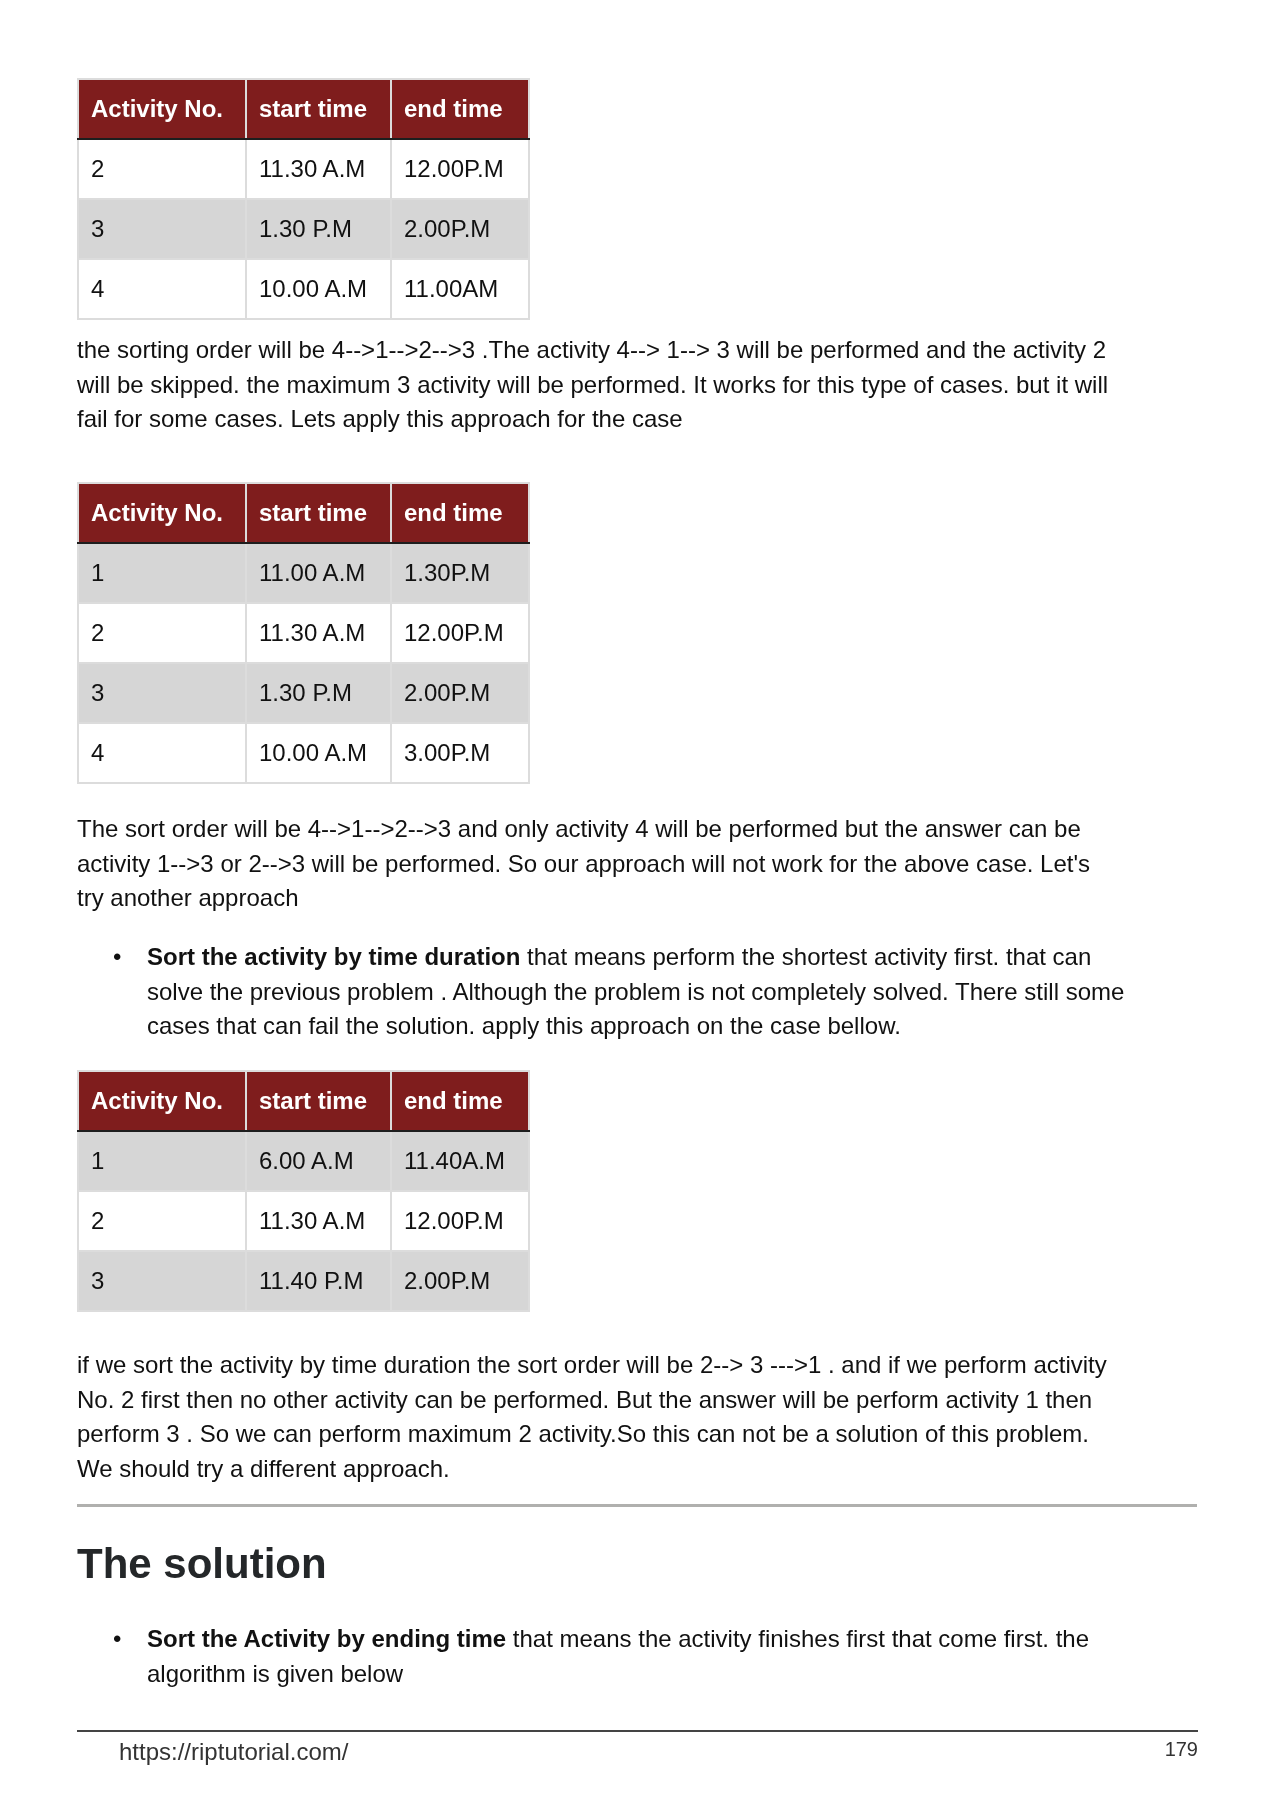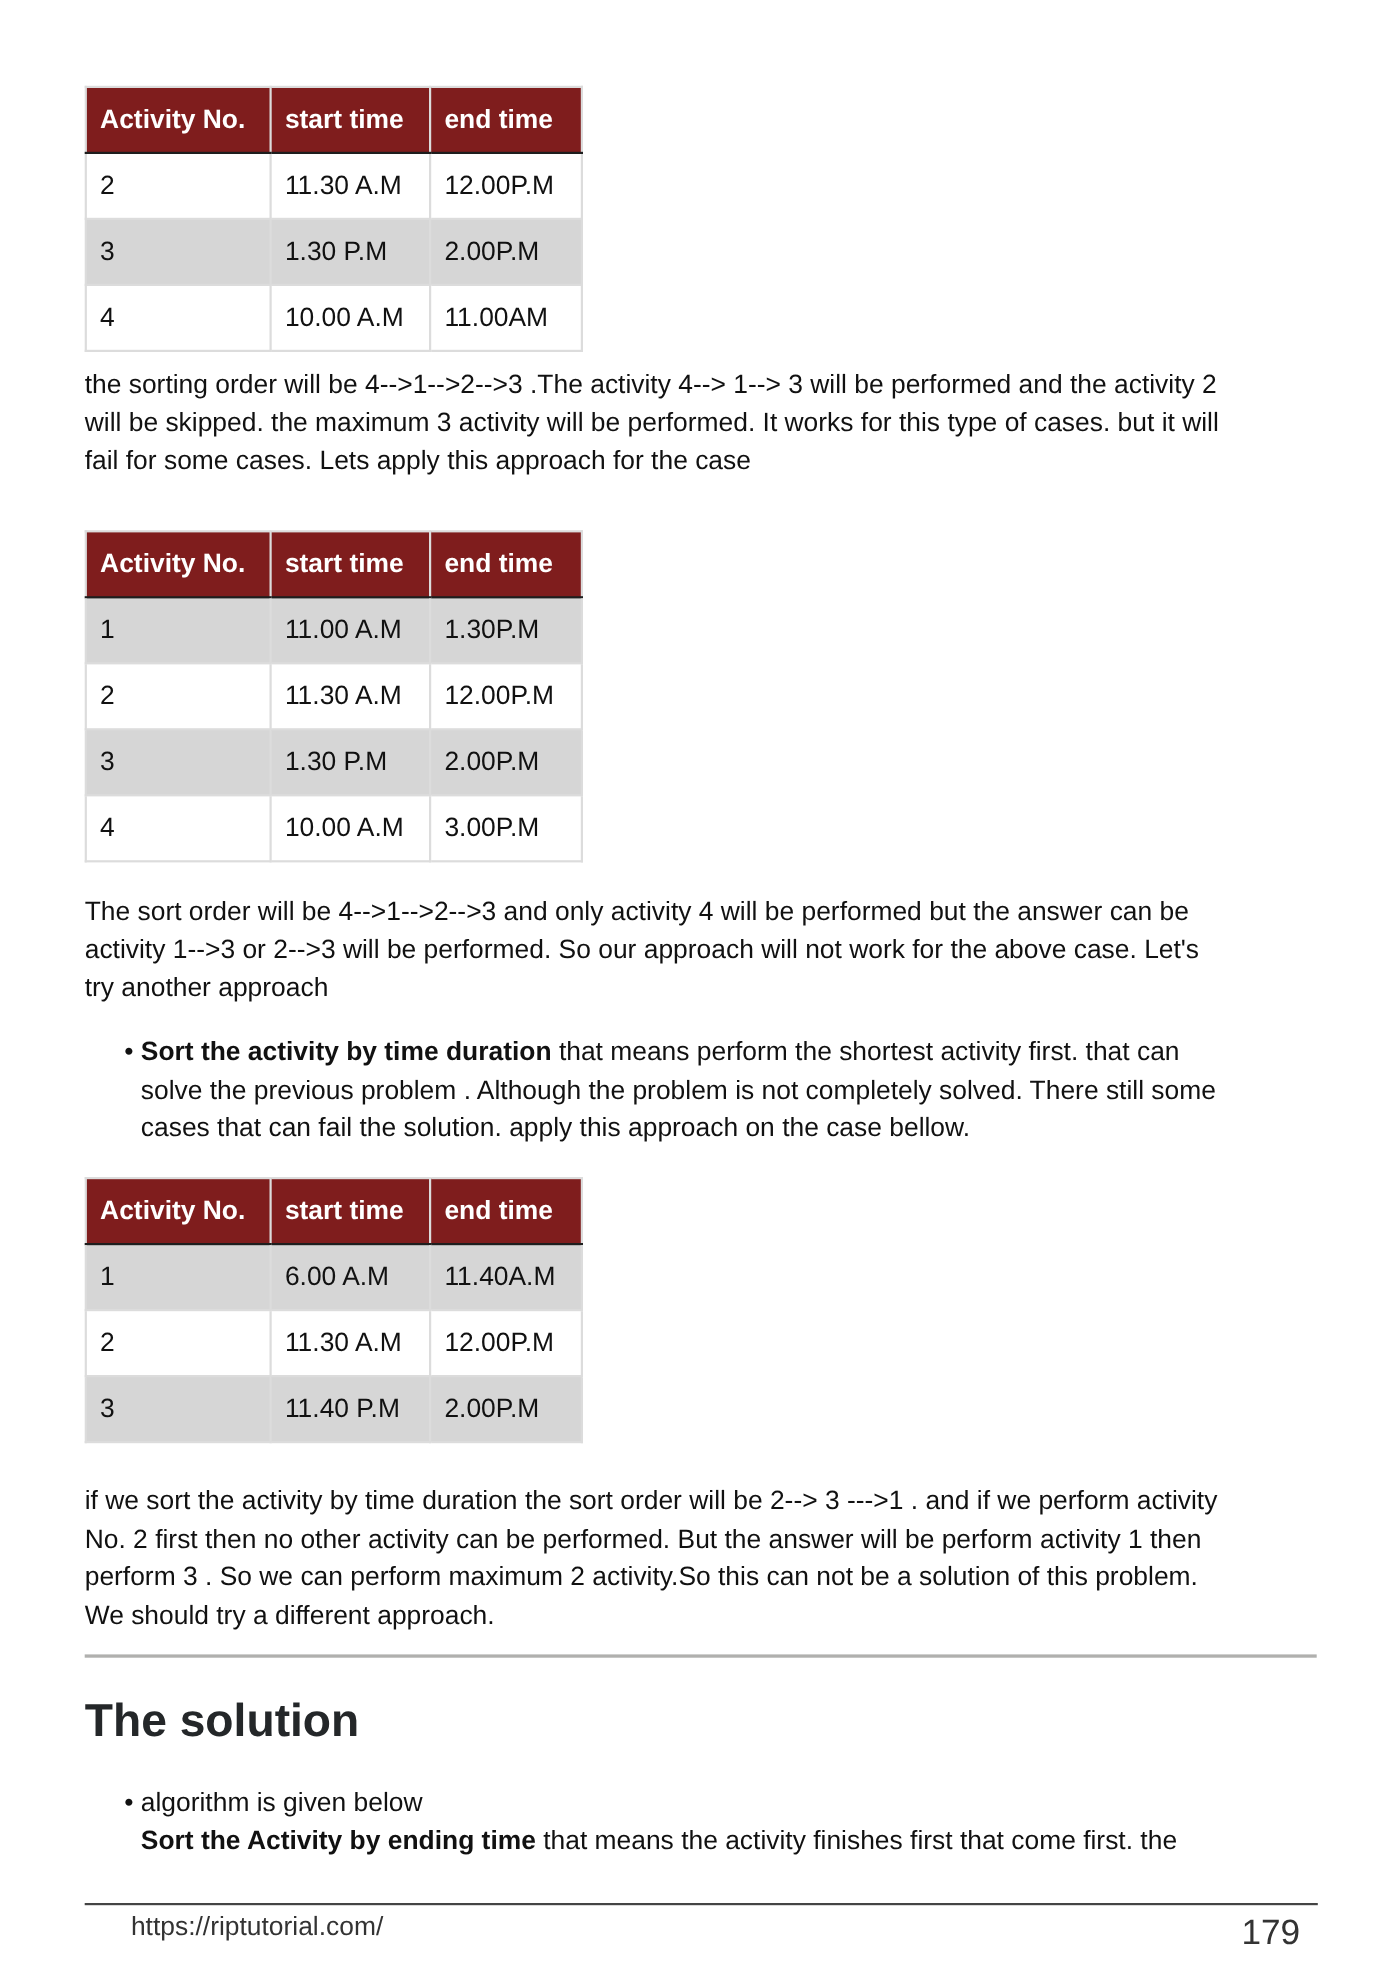--- a/index.html
+++ b/index.html
@@ -6,21 +6,21 @@
   body {
     width: 1272px; height: 1800px; position: relative; overflow: hidden;
     background: #ffffff; color: #111111;
     font-family: "Liberation Sans", sans-serif;
   }
   .abs { position: absolute; }
   .text-block { left: 77px; width: 1120px; font-size: 24px; line-height: 34.5px; color: #111; }
   .line { display: block; white-space: nowrap; }
   .bullet-block { left: 113px; width: 1090px; font-size: 24px; line-height: 34.5px; color: #111; }
   .bullet-block .dot { position: absolute; left: 0; top: 0; width: 20px; }
-  .bullet-block .lines { margin-left: 15px; }
+  .bullet-block .lines { margin-left: 34px; }
   .bullet-block b { font-weight: bold; }
 
   table.acts {
     position: absolute; left: 77px; border-collapse: collapse;
     font-size: 24px; color: #111;
   }
   table.acts th, table.acts td {
     border: 2px solid #dcdcdc; text-align: left; padding: 0 12px;
     white-space: nowrap; font-weight: normal;
   }
@@ -32,21 +32,21 @@
   table.acts td { height: 58px; background: #ffffff; }
   table.acts tr.shaded td { background: #d6d6d6; }
   table.acts col.c1 { width: 168px; }
   table.acts col.c2 { width: 145px; }
   table.acts col.c3 { width: 138px; }
 
   .hr { left: 77px; width: 1120px; height: 3px; background: #b0b0ae; }
   .heading { left: 77px; font-size: 42px; font-weight: bold; color: #242729; line-height: 44px; }
   .footer-rule { left: 77px; width: 1121px; height: 2px; background: #444; }
   .footer-url { left: 77px; font-size: 24px; color: #333; margin-left: 42px; }
-  .footer-page { right: 90px; font-size: 32px; color: #333; }
+  .footer-page { right: 74px; font-size: 20px; color: #333; }
 </style>
 </head>
 <body>
 
 <table class="acts" style="top:78px;">
   <colgroup>
       <col class="c1">
       <col class="c2">
       <col class="c3">
     </colgroup>
@@ -173,20 +173,20 @@
   <span class="line">We should try a different approach.</span>
 </div>
 
 <div class="abs hr" style="top:1504px;"></div>
 
 <div class="abs heading" style="top:1542px;">The solution</div>
 
 <div class="abs bullet-block" style="top:1622px;">
   <span class="dot">•</span>
   <div class="lines">
+    <span class="line"><b>Sort the Activity by ending time</b><span> that means the activity finishes first that come first. the</span></span>
     <span class="line">algorithm is given below</span>
-    <span class="line"><b>Sort the Activity by ending time</b><span> that means the activity finishes first that come first. the</span></span>
   </div>
 </div>
 
 <div class="abs footer-rule" style="top:1730px;"></div>
 <div class="abs footer-url" style="top:1738px;">https://riptutorial.com/</div>
 <div class="abs footer-page" style="top:1738px;">179</div>
 
 </body></html>

